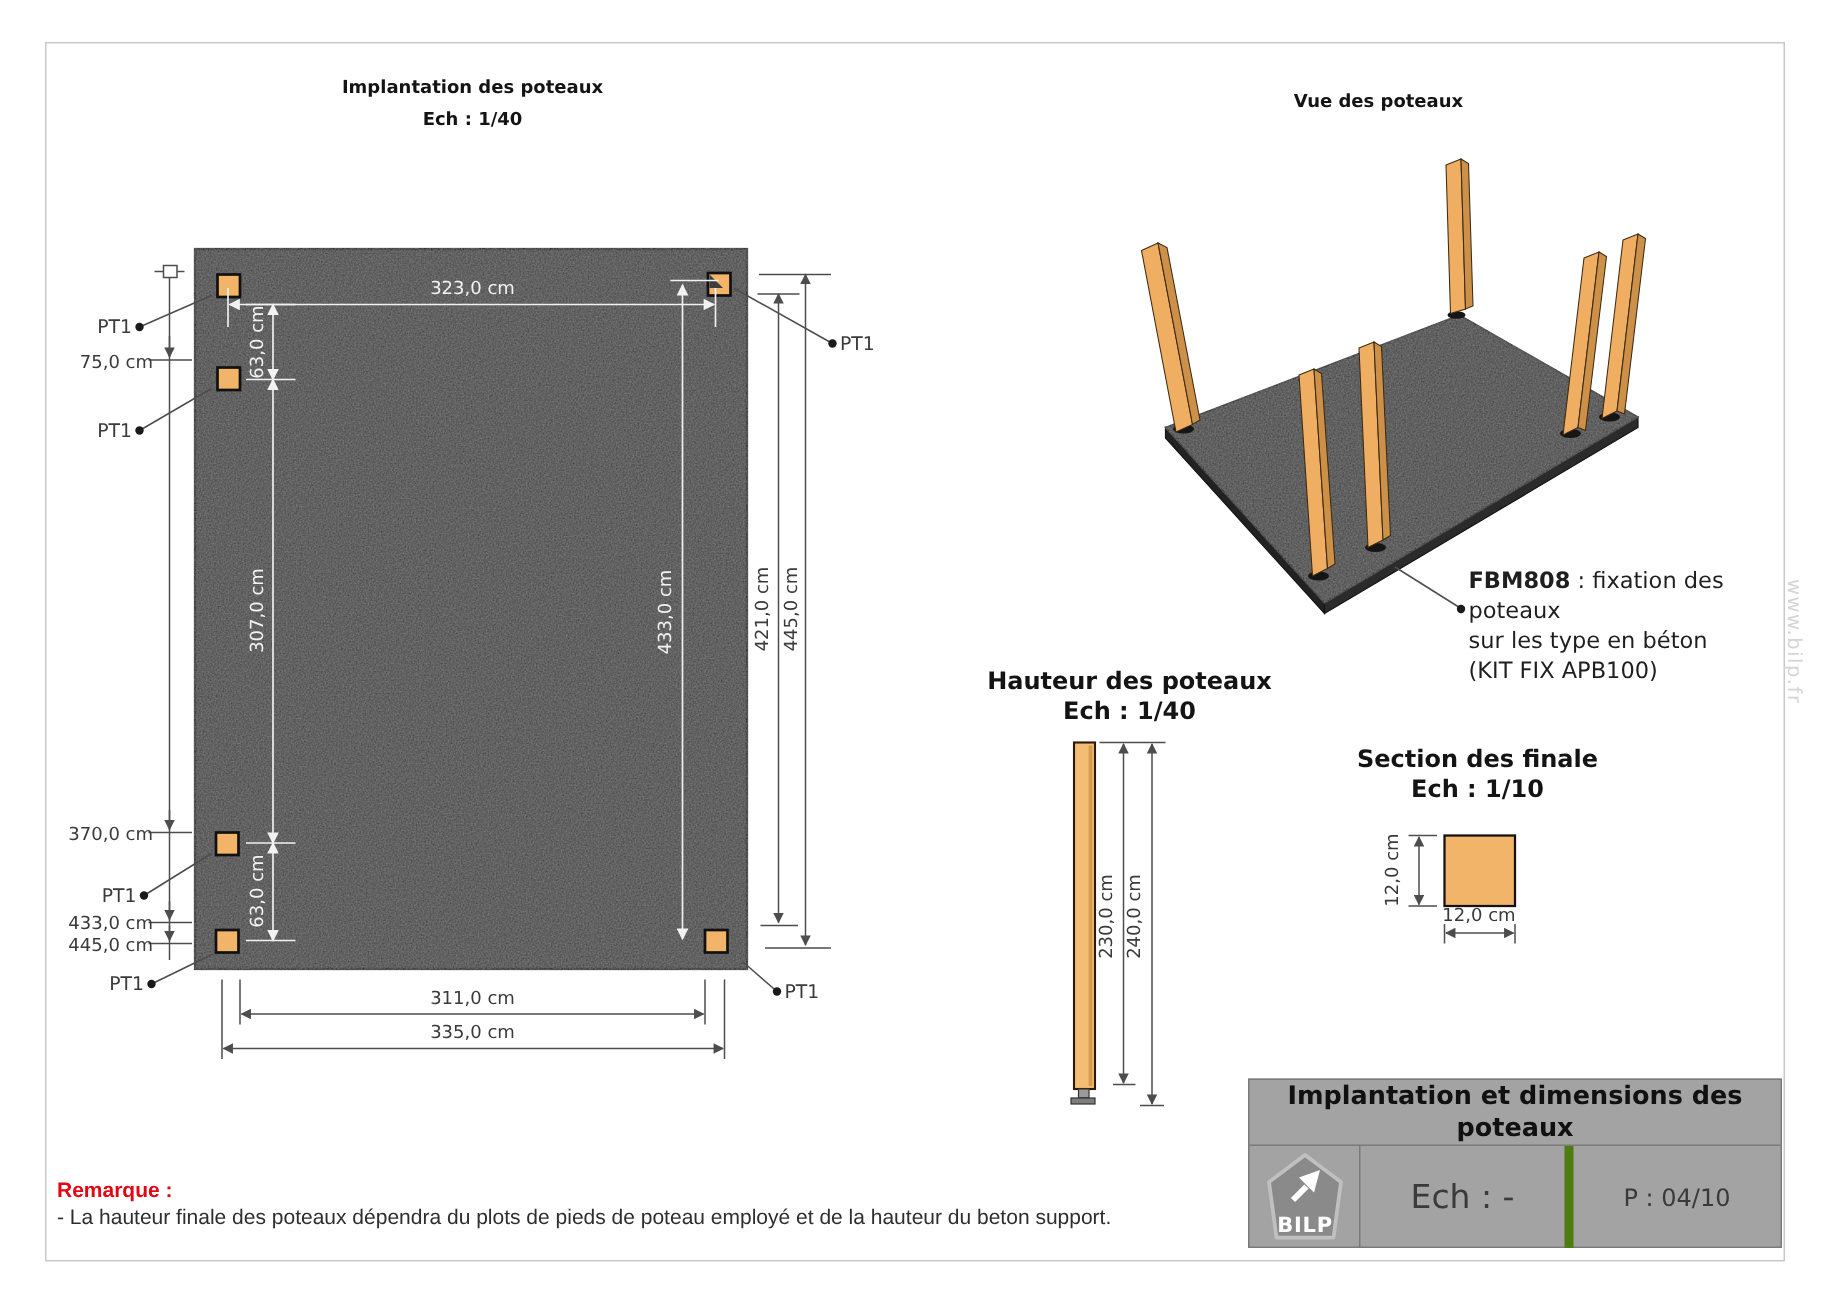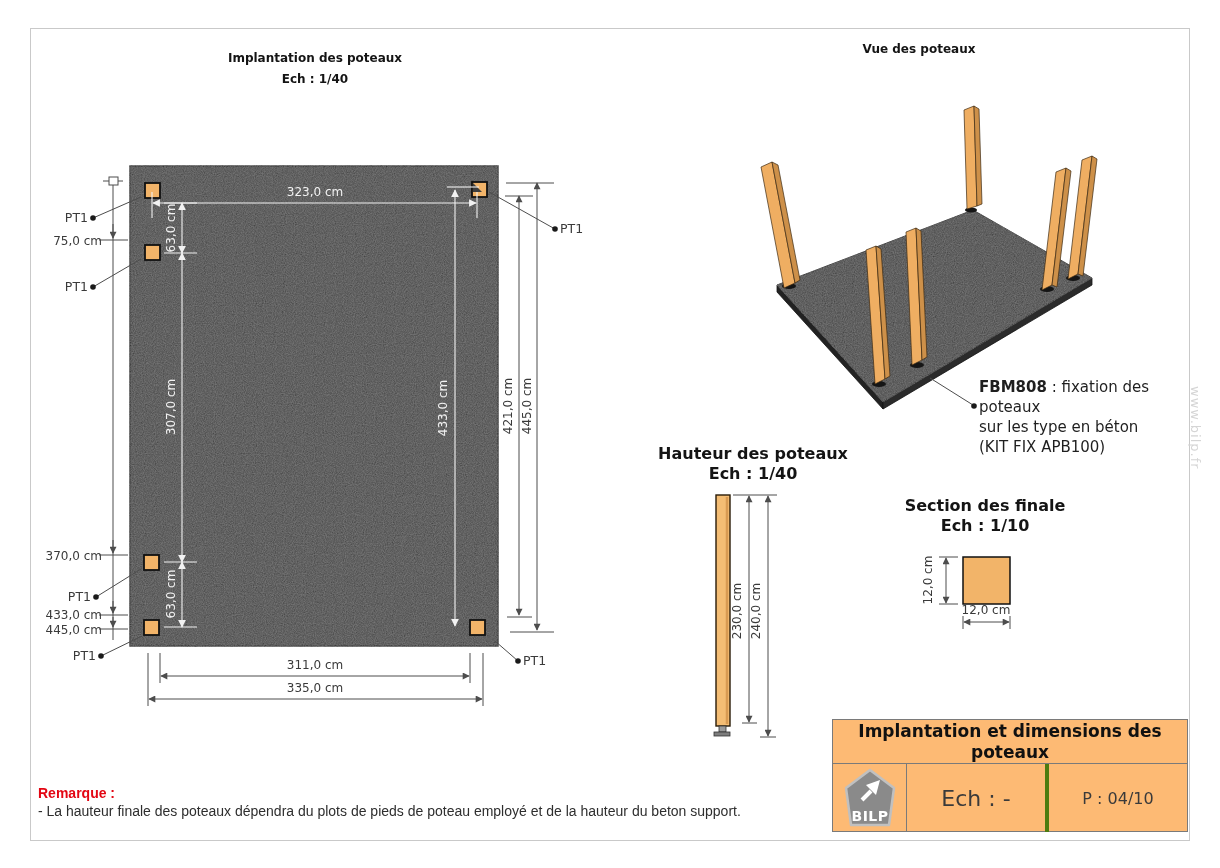--- a/index.html
+++ b/index.html
@@ -10,27 +10,27 @@
   svg text.w{fill:#f2f2f2;}
   svg text.pt{font-size:12.5px;}
   .hdr{position:absolute;text-align:center;font-weight:bold;color:#141414;}
   .hdr.big{font-size:12px;line-height:21px;}
   .hdr.med{font-size:16px;line-height:20px;}
   #note{position:absolute;left:979px;top:377px;width:230px;font-size:15px;line-height:20px;color:#1f1f1f;}
   #watermark{position:absolute;left:1188px;top:386px;writing-mode:vertical-rl;font-size:13px;letter-spacing:1px;color:#d5d5d5;}
   #remark{position:absolute;left:38px;top:784px;font-family:"Liberation Sans",sans-serif;font-size:14px;line-height:18px;}
   #remark .rlabel{color:#e30613;font-weight:bold;}
   #remark .rtext{color:#2e2e2e;}
-  #titleblock{position:absolute;left:832px;top:719px;width:356px;height:113px;border:1px solid #7a7a7a;box-sizing:border-box;background:#fdba74;}
+  #titleblock{position:absolute;left:832px;top:719px;width:356px;height:113px;border:1px solid #7a7a7a;box-sizing:border-box;background:#a3a3a3;}
   #tb-title{height:44px;border-bottom:1px solid #7a7a7a;box-sizing:border-box;font-weight:bold;font-size:17px;line-height:21px;text-align:center;color:#111;padding-top:1px;}
   #tb-title span{display:inline-block;width:320px;}
   #tb-row{display:flex;height:68px;}
   .tb-cell{box-sizing:border-box;display:flex;align-items:center;justify-content:center;}
   #tb-logo{width:74px;border-right:1px solid #7a7a7a;}
-  #tb-ech{width:142px;border-right:4px solid #4d7c0f;font-size:22px;color:#3a3a3a;}
+  #tb-ech{width:142px;border-right:6px solid #4d7c0f;font-size:22px;color:#3a3a3a;}
   #tb-page{flex:1;font-size:16px;color:#3a3a3a;}
 </style>
 </head>
 <body>
 
 <div id="page">
   <div id="frame"></div>
 
   <svg class="canvas" width="1220" height="868" viewBox="0 0 1220 868">
     <defs>
@@ -211,21 +211,21 @@
       </g>
       <text text-anchor="middle" transform="rotate(-90 932 580)" x="932" y="580">12,0 cm</text>
       <text x="986" y="614" text-anchor="middle">12,0 cm</text>
     </g>
   </svg>
 
   <div class="hdr big" style="left:155px;top:48px;width:320px;">
     <div>Implantation des poteaux</div>
     <div>Ech : 1/40</div>
   </div>
-  <div class="hdr big" style="left:769px;top:39px;width:300px;">Vue des poteaux</div>
+  <div class="hdr big" style="left:769px;top:57px;width:300px;">Vue des poteaux</div>
   <div class="hdr med" style="left:628px;top:444px;width:250px;">
     <div>Hauteur des poteaux</div>
     <div>Ech : 1/40</div>
   </div>
   <div class="hdr med" style="left:860px;top:496px;width:250px;">
     <div>Section des finale</div>
     <div>Ech : 1/10</div>
   </div>
 
   <div id="note">

